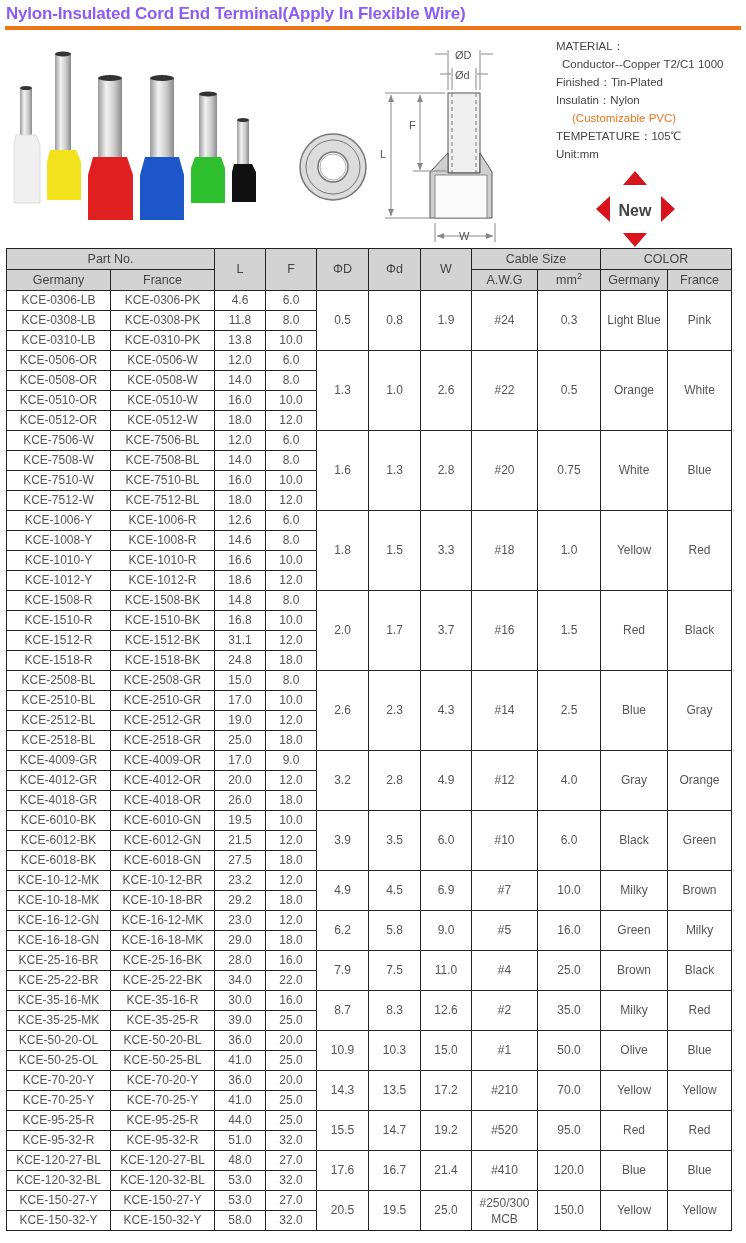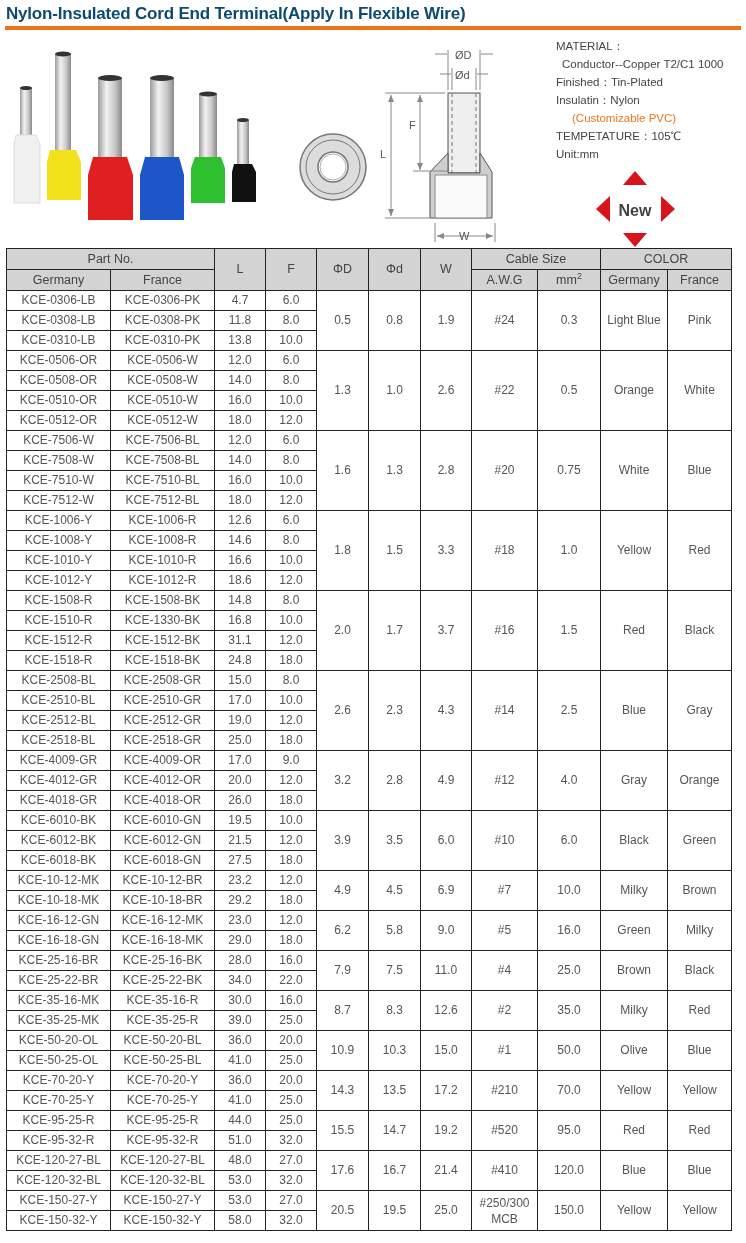--- a/index.html
+++ b/index.html
@@ -1,17 +1,17 @@
 <!DOCTYPE html>
 <html><head>
 <meta charset="utf-8">
 <style>
   html,body{margin:0;padding:0;background:#fff;}
   body{width:746px;height:1243px;position:relative;overflow:hidden;font-family:"Liberation Sans",sans-serif;color:#444;}
-  .title{position:absolute;left:6px;top:4px;font-size:17px;font-weight:bold;color:#0c4a6e;letter-spacing:-0.2px;white-space:nowrap;}
+  .title{position:absolute;left:6px;top:4px;font-size:17px;font-weight:bold;color:#8b5cf6;letter-spacing:-0.2px;white-space:nowrap;}
   .title-bar{position:absolute;left:5px;top:26px;width:736px;height:4px;background:#f07316;}
   .photo{position:absolute;left:0;top:40px;width:290px;height:180px;}
   .diagram{position:absolute;left:285px;top:40px;width:245px;height:210px;}
   .specs{position:absolute;left:556px;top:37px;font-size:11.5px;line-height:18px;color:#444;}
   .specs div{white-space:nowrap;}
   .specs .indent{padding-left:6px;}
   .specs .orange{color:#e8761e;padding-left:16px;}
   .newbadge{position:absolute;left:588px;top:165px;width:95px;height:88px;}
   table.spec{position:absolute;left:6px;top:248px;width:725px;border-collapse:collapse;table-layout:fixed;font-size:12px;color:#555;}
   table.spec th,table.spec td{border:1px solid #222;text-align:center;padding:0;height:19px;line-height:19px;overflow:hidden;white-space:nowrap;}
@@ -151,21 +151,21 @@
       <th>A.W.G</th>
       <th><span>mm</span><sup>2</sup></th>
       <th>Germany</th>
       <th>France</th>
     </tr>
   </thead>
   <tbody id="tbody">
       <tr>
         <td>KCE-0306-LB</td>
         <td>KCE-0306-PK</td>
-        <td>4.7</td>
+        <td>4.6</td>
         <td>6.0</td>
         <td rowspan="3">0.5</td>
         <td rowspan="3">0.8</td>
         <td rowspan="3">1.9</td>
         <td rowspan="3">#24</td>
         <td rowspan="3">0.3</td>
         <td rowspan="3">Light Blue</td>
         <td rowspan="3">Pink</td>
       </tr>
       <tr>
@@ -281,21 +281,21 @@
         <td rowspan="4">2.0</td>
         <td rowspan="4">1.7</td>
         <td rowspan="4">3.7</td>
         <td rowspan="4">#16</td>
         <td rowspan="4">1.5</td>
         <td rowspan="4">Red</td>
         <td rowspan="4">Black</td>
       </tr>
       <tr>
         <td>KCE-1510-R</td>
-        <td>KCE-1330-BK</td>
+        <td>KCE-1510-BK</td>
         <td>16.8</td>
         <td>10.0</td>
       </tr>
       <tr>
         <td>KCE-1512-R</td>
         <td>KCE-1512-BK</td>
         <td>31.1</td>
         <td>12.0</td>
       </tr>
       <tr>

